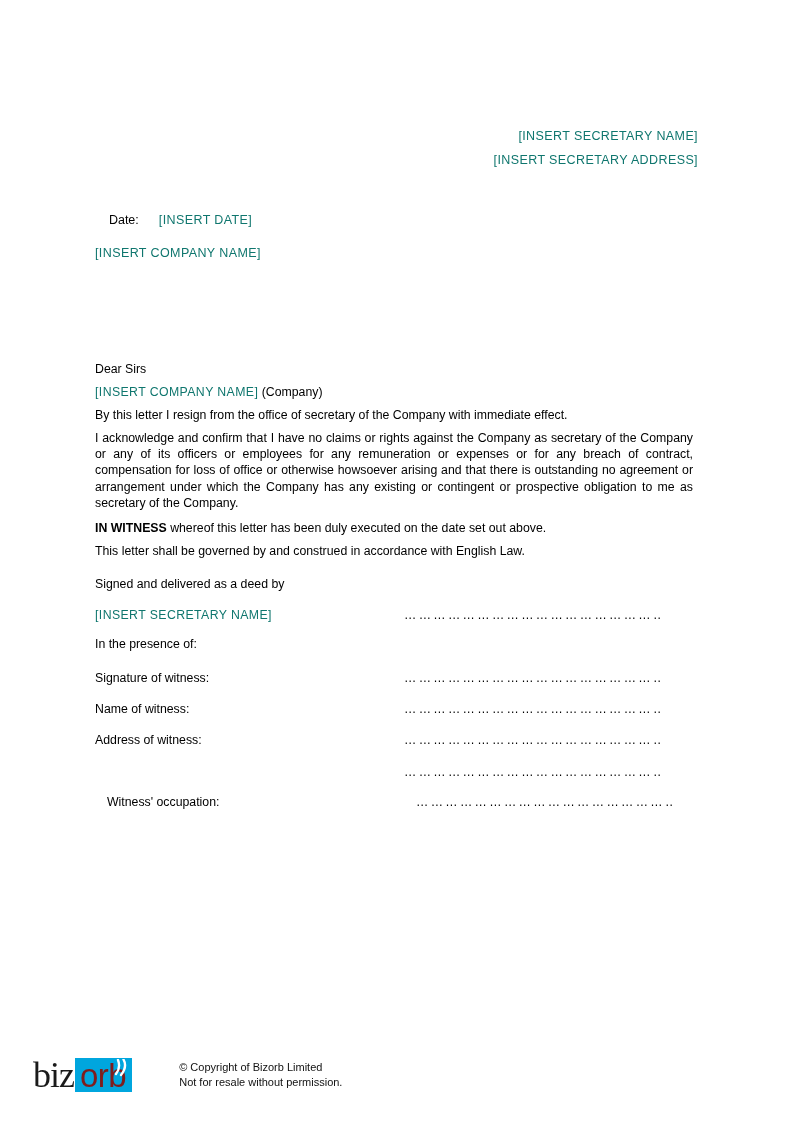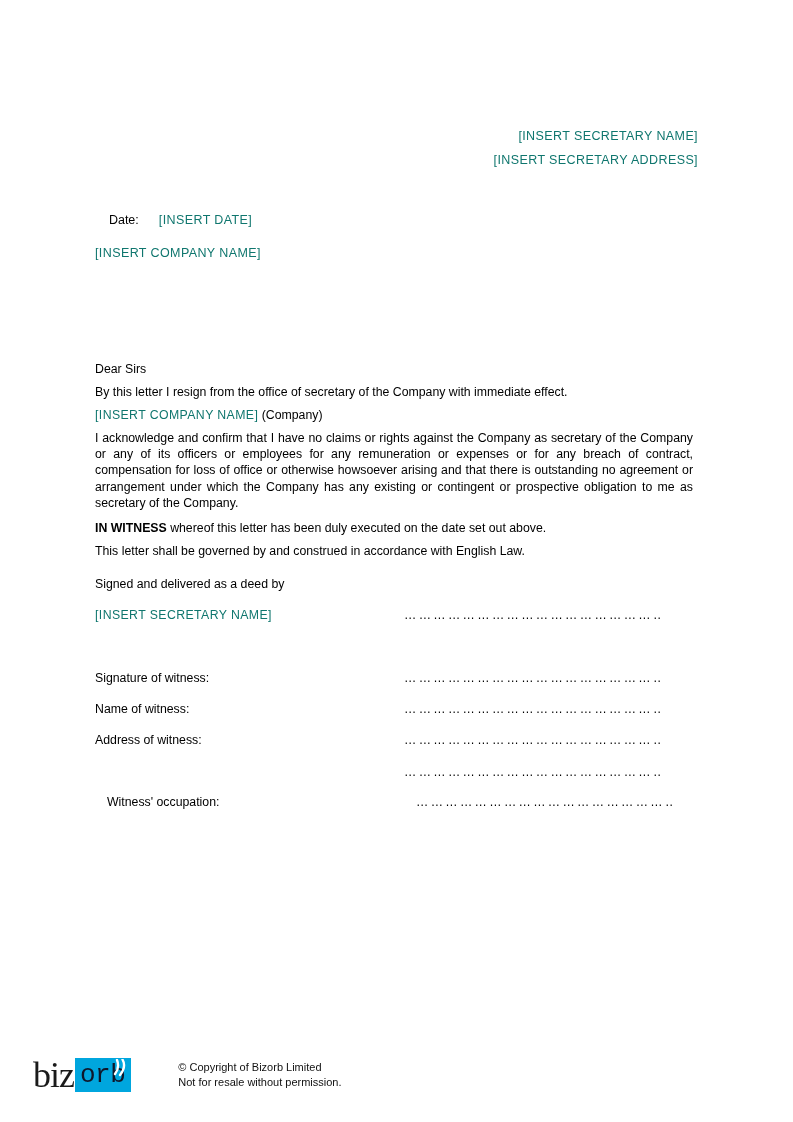--- a/index.html
+++ b/index.html
@@ -138,24 +138,24 @@
   }
   .logo-box {
     position: relative;
     background: #00A6DE;
     height: 34px;
     display: flex;
     align-items: center;
     padding: 0 6px 0 5px;
   }
   .logo-orb {
-    font-family: Liberation Mono, monospace;
-    font-size: 26px;
+    font-family: Liberation Sans, sans-serif;
+    font-size: 33px;
     line-height: 33px;
-    color: #0f172a;
+    color: #7f1d1d;
     letter-spacing: -0.5px;
     position: relative;
     z-index: 2;
   }
   .logo-wave {
     position: absolute;
     right: 2px;
     top: 1px;
     z-index: 3;
   }
@@ -188,41 +188,44 @@
   <div class="addressee">
     <div>
       <span class="ph">[INSERT COMPANY NAME]</span>
     </div>
   </div>
 
   <div class="body">
 
     <p class="tight">Dear Sirs</p>
 
-    <p class="tight">By this letter I resign from the office of secretary of the Company with immediate effect.</p>
-
     <p class="tight">
       <span class="ph">[INSERT COMPANY NAME]</span><span> (Company)</span>
     </p>
 
+    <p class="tight">By this letter I resign from the office of secretary of the Company with immediate effect.</p>
+
     <p class="justify">I acknowledge and confirm that I have no claims or rights against the Company as secretary of the Company or any of its officers or employees for any remuneration or expenses or for any breach of contract, compensation for loss of office or otherwise howsoever arising and that there is outstanding no agreement or arrangement under which the Company has any existing or contingent or prospective obligation to me as secretary of the Company.</p>
 
     <p class="tight">
       <span class="bold">IN WITNESS</span><span> whereof this letter has been duly executed on the date set out above.</span>
     </p>
 
     <p class="tight">This letter shall be governed by and construed in accordance with English Law.</p>
 
     <p class="gap-before">Signed and delivered as a deed by</p>
   </div>
 
   <div class="sigblock" style="position: absolute; height: 210px;">
       <div class="sig-row" style="position: absolute; left: 0px; right: 0px; top: 0px;">
         <span class="sig-label ph">[INSERT SECRETARY NAME]</span>
         <span class="dots">……………………………………………………..</span>
+      </div>
+      <div class="sig-row" style="position: absolute; left: 0px; right: 0px; top: 29px;">
+        <span class="sig-label">In the presence of:</span>
       </div>
       <div class="sig-row" style="position: absolute; left: 0px; right: 0px; top: 63px;">
         <span class="sig-label">Signature of witness:</span>
         <span class="dots">……………………………………………………..</span>
       </div>
       <div class="sig-row" style="position: absolute; left: 0px; right: 0px; top: 94px;">
         <span class="sig-label">Name of witness:</span>
         <span class="dots">……………………………………………………..</span>
       </div>
       <div class="sig-row" style="position: absolute; left: 0px; right: 0px; top: 125px;">

